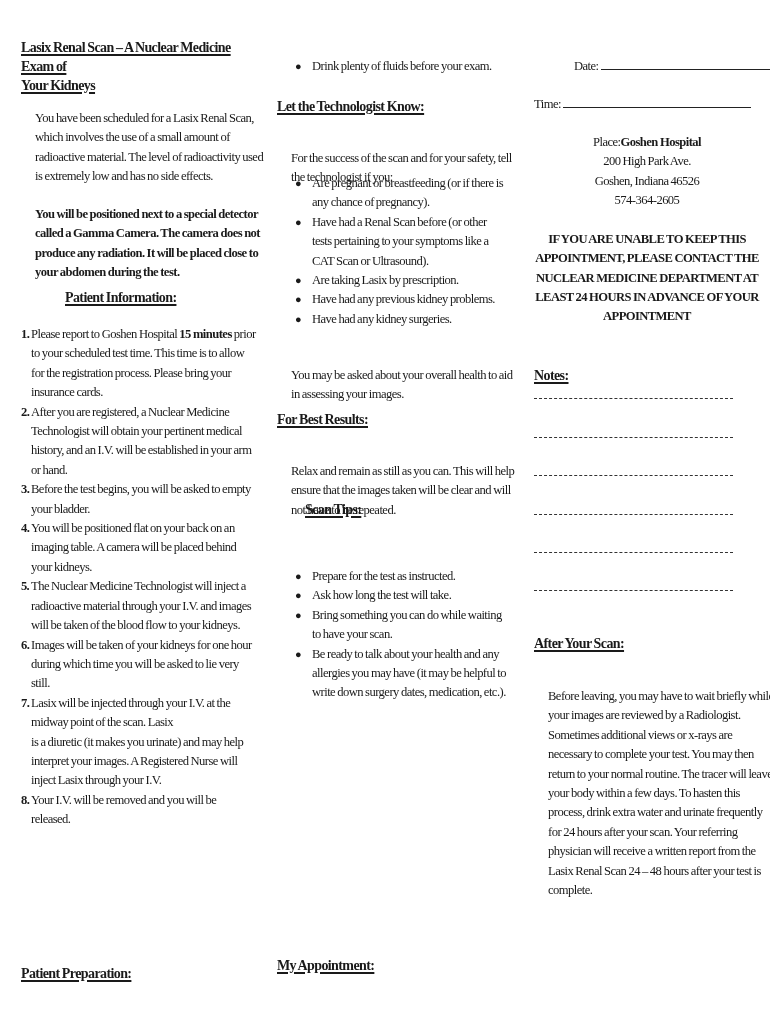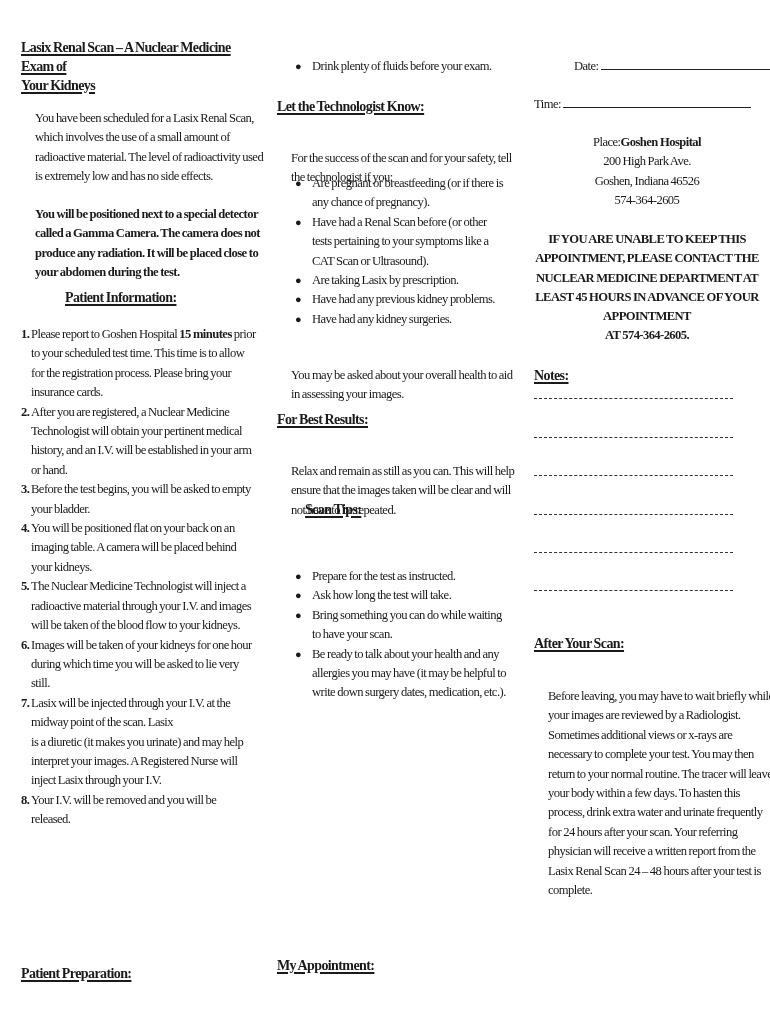--- a/index.html
+++ b/index.html
@@ -238,23 +238,22 @@
       <div><span>Place:</span><span class="b it">Goshen Hospital</span></div>
       <div>200 High Park Ave.</div>
       <div>Goshen, Indiana  46526</div>
       <div>574-364-2605</div>
     </div>
 
     <div class="abs caps" style="top:230px; left:-6px; width:238px;">
       <div>IF YOU ARE UNABLE TO KEEP THIS</div>
       <div>APPOINTMENT, PLEASE CONTACT THE</div>
       <div>NUCLEAR MEDICINE DEPARTMENT AT</div>
-      <div>LEAST 45 HOURS IN ADVANCE OF YOUR</div>
+      <div>LEAST 24 HOURS IN ADVANCE OF YOUR</div>
       <div>APPOINTMENT</div>
-      <div>AT 574-364-2605.</div>
     </div>
 
     <div class="abs heading" style="top:366px; left:0;">Notes:</div>
 
     <div class="abs" style="top:380px; left:0; width:226px; height:220px;">
       <div class="note-line" style="top:18px;"></div>
       <div class="note-line" style="top:57px;"></div>
       <div class="note-line" style="top:95px;"></div>
       <div class="note-line" style="top:134px;"></div>
       <div class="note-line" style="top:172px;"></div>

